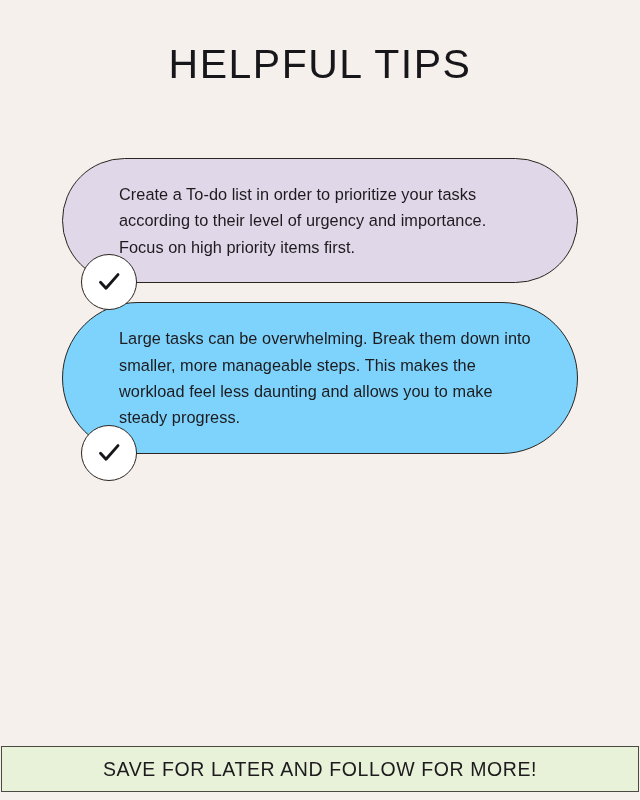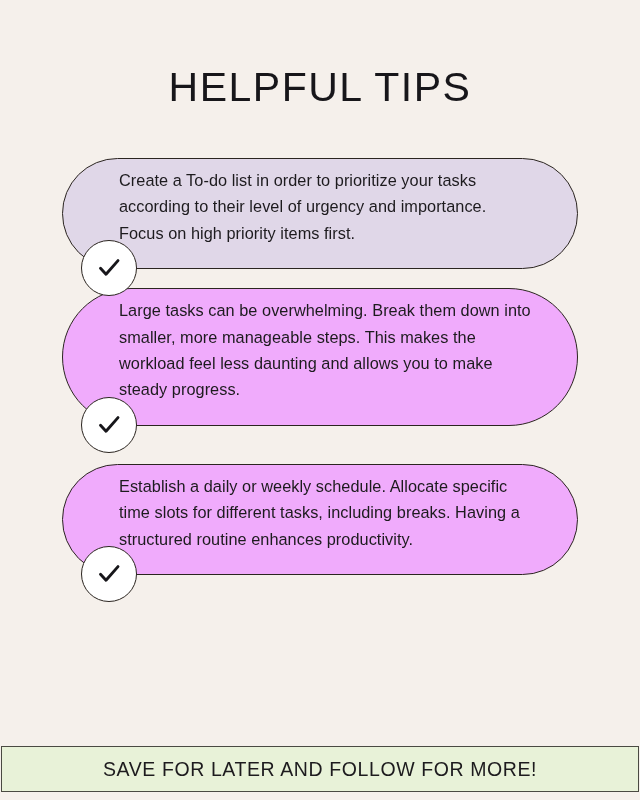--- a/index.html
+++ b/index.html
@@ -12,21 +12,21 @@
     background: #F5F0EB;
     font-family: "Liberation Sans", sans-serif;
     overflow: hidden;
     position: relative;
     color: #1a1a1a;
   }
 
   
   .header {
     text-align: center;
-    padding-top: 67px;
+    padding-top: 44px;
   }
   .title {
     font-size: 41px;
     font-weight: 400;
     letter-spacing: 1.5px;
     color: #17161a;
     line-height: 1;
     margin: 0;
   }
   .subtitle {
@@ -51,25 +51,25 @@
     top: 158px;
     width: 516px;
   }
   .card-wrap {
     position: relative;
   }
   .card {
     box-sizing: border-box;
     border: 1.6px solid #2b2520;
     border-radius: 999px;
-    padding: 8px 42px 22px 56px;
+    padding: 22px 42px 22px 56px;
     position: relative;
   }
   .card.purple { background: #E0D7E8; }
-  .card.yellow { background: #f0abfc; }
+  .card.yellow { background: #7dd3fc; }
 
   .card-text {
     font-size: 16.3px;
     line-height: 1.62;
     color: #1d1b1e;
     letter-spacing: 0.05px;
     margin: 0;
   }
 
   .gap { height: 19px; }
@@ -148,30 +148,18 @@
         </svg>
       </span>
     </div>
   </div>
 
   <div class="gap"></div>
 
 
   <div class="gap"></div>
 
-  <div class="card-wrap">
-    <div class="card yellow">
-      <p class="card-text">Establish a daily or weekly schedule. Allocate specific time slots for different tasks, including breaks. Having a structured routine enhances productivity.</p>
-    </div>
-    <div class="badge">
-      <span>
-        <svg width="28" height="28" viewBox="0 0 28 28" aria-hidden="true">
-          <path d="M5.5 14.3 L11 20.2 L23 6.6" fill="none" stroke="#17161a" stroke-width="2.9" stroke-linecap="round" stroke-linejoin="round"></path>
-        </svg>
-      </span>
-    </div>
-  </div>
 
 </div>
 
 <div class="footer">
   <span class="footer-text">SAVE FOR LATER AND FOLLOW FOR MORE!</span>
 </div>
 
 </body></html>

